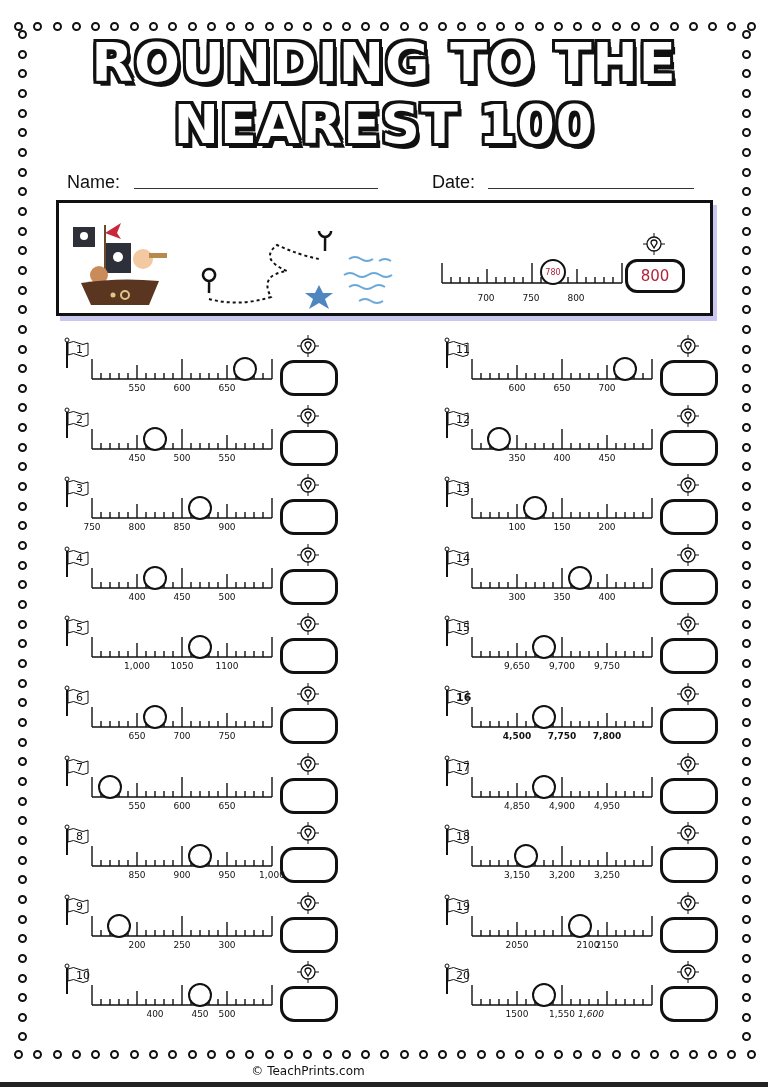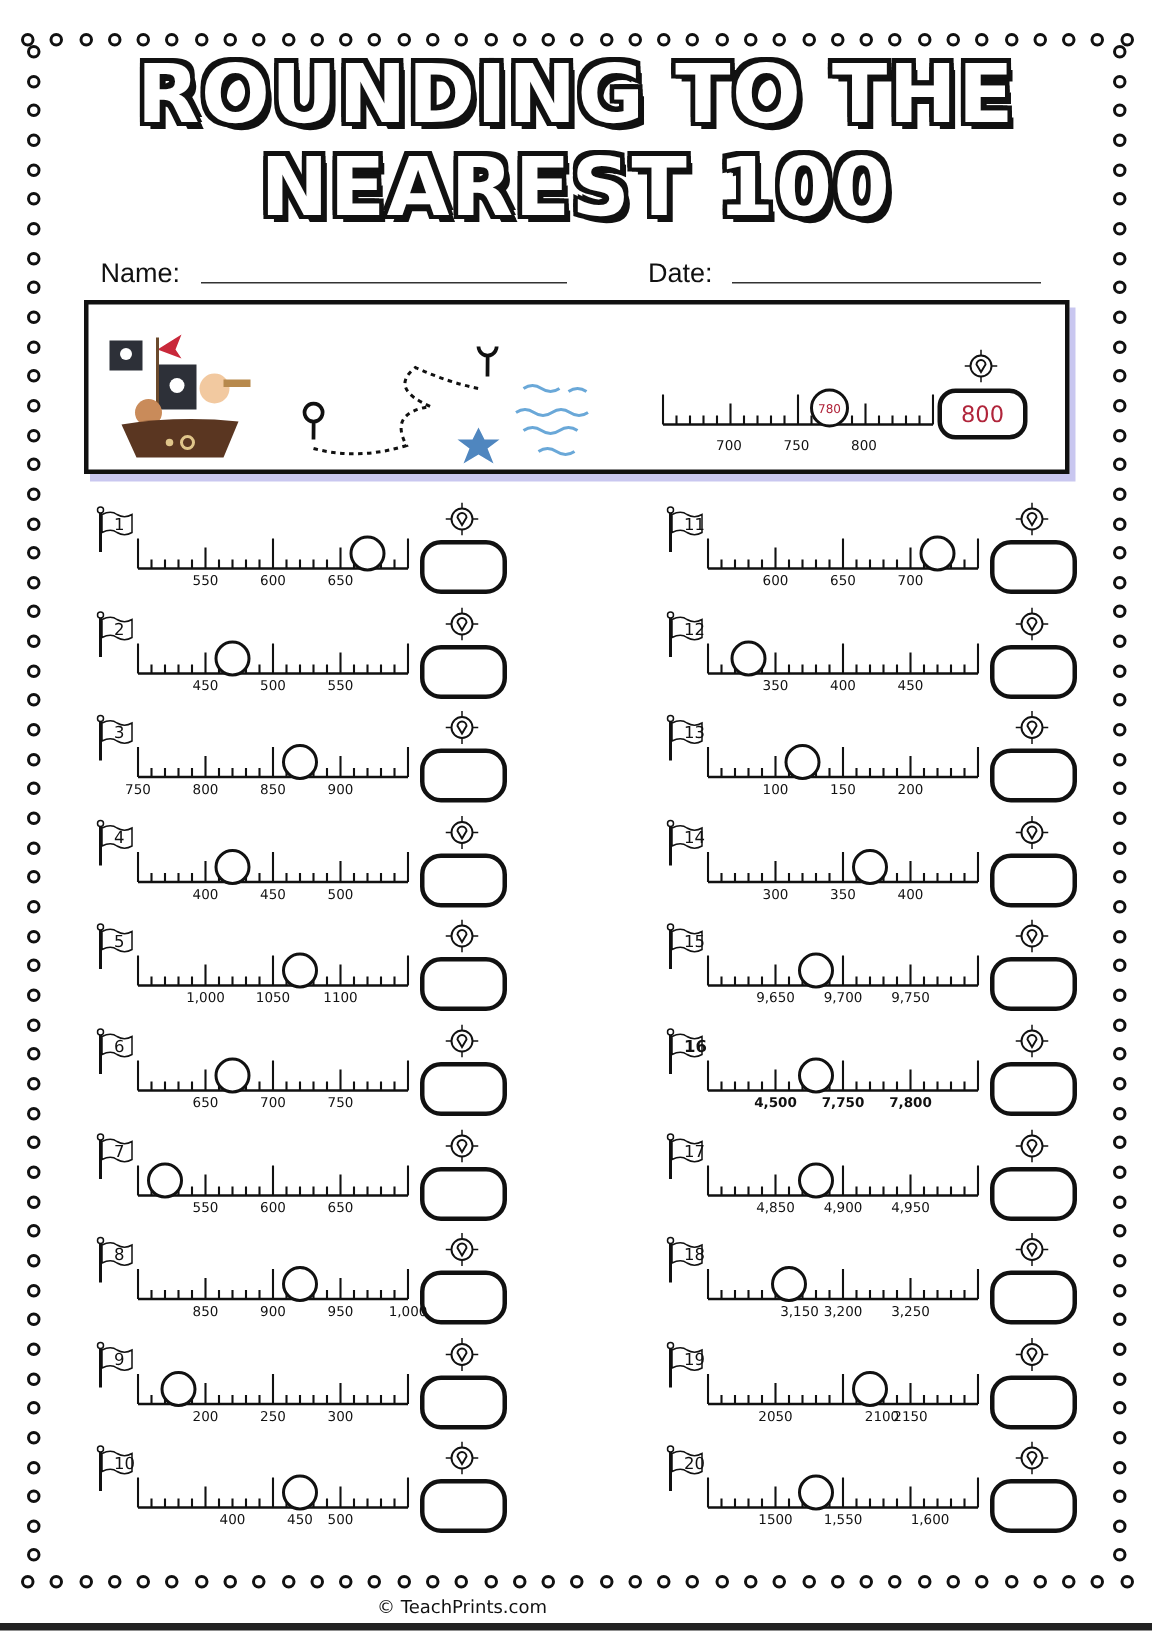--- a/index.html
+++ b/index.html
@@ -1077,21 +1077,21 @@
           <line x1="109" y1="16" x2="109" y2="22" stroke="#111" stroke-width="1.4"></line>
           <line x1="118" y1="16" x2="118" y2="22" stroke="#111" stroke-width="1.4"></line>
           <line x1="127" y1="16" x2="127" y2="22" stroke="#111" stroke-width="1.4"></line>
           <line x1="136" y1="8" x2="136" y2="22" stroke="#111" stroke-width="1.4"></line>
           <line x1="145" y1="16" x2="145" y2="22" stroke="#111" stroke-width="1.4"></line>
           <line x1="154" y1="16" x2="154" y2="22" stroke="#111" stroke-width="1.4"></line>
           <line x1="163" y1="16" x2="163" y2="22" stroke="#111" stroke-width="1.4"></line>
           <line x1="172" y1="16" x2="172" y2="22" stroke="#111" stroke-width="1.4"></line>
           <line x1="181" y1="2" x2="181" y2="22" stroke="#111" stroke-width="1.4"></line>
         </svg></div>
-      <span class="nl-label" style="left:97px;text-align:center;">3,150</span>
+      <span class="nl-label" style="left:81px;text-align:center;">3,150</span>
       <span class="nl-label" style="left:126px;">3,200</span>
       <span class="nl-label" style="left:171px;">3,250</span>
       <div class="circle" style="left:90px;"></div>
       <div class="target"><svg width="22" height="22" viewBox="0 0 22 22">
           <circle cx="11" cy="11" r="7" fill="none" stroke="#111" stroke-width="1.3"></circle>
           <path d="M11 15 L8 10 a3 3 0 1 1 6 0 Z" fill="none" stroke="#111" stroke-width="1.3"></path>
           <line x1="11" y1="0" x2="11" y2="4" stroke="#111"></line>
           <line x1="11" y1="18" x2="11" y2="22" stroke="#111"></line>
           <line x1="0" y1="11" x2="4" y2="11" stroke="#111"></line>
           <line x1="18" y1="11" x2="22" y2="11" stroke="#111"></line>
@@ -1167,21 +1167,21 @@
           <line x1="127" y1="16" x2="127" y2="22" stroke="#111" stroke-width="1.4"></line>
           <line x1="136" y1="8" x2="136" y2="22" stroke="#111" stroke-width="1.4"></line>
           <line x1="145" y1="16" x2="145" y2="22" stroke="#111" stroke-width="1.4"></line>
           <line x1="154" y1="16" x2="154" y2="22" stroke="#111" stroke-width="1.4"></line>
           <line x1="163" y1="16" x2="163" y2="22" stroke="#111" stroke-width="1.4"></line>
           <line x1="172" y1="16" x2="172" y2="22" stroke="#111" stroke-width="1.4"></line>
           <line x1="181" y1="2" x2="181" y2="22" stroke="#111" stroke-width="1.4"></line>
         </svg></div>
       <span class="nl-label" style="left:81px;">1500</span>
       <span class="nl-label" style="left:126px;">1,550</span>
-      <span class="nl-label" style="left:184px;">1,600</span>
+      <span class="nl-label" style="left:155px;font-style:italic;">1,600</span>
       <div class="circle" style="left:108px;"></div>
       <div class="target"><svg width="22" height="22" viewBox="0 0 22 22">
           <circle cx="11" cy="11" r="7" fill="none" stroke="#111" stroke-width="1.3"></circle>
           <path d="M11 15 L8 10 a3 3 0 1 1 6 0 Z" fill="none" stroke="#111" stroke-width="1.3"></path>
           <line x1="11" y1="0" x2="11" y2="4" stroke="#111"></line>
           <line x1="11" y1="18" x2="11" y2="22" stroke="#111"></line>
           <line x1="0" y1="11" x2="4" y2="11" stroke="#111"></line>
           <line x1="18" y1="11" x2="22" y2="11" stroke="#111"></line>
         </svg></div>
       <div class="ansbox"></div>

